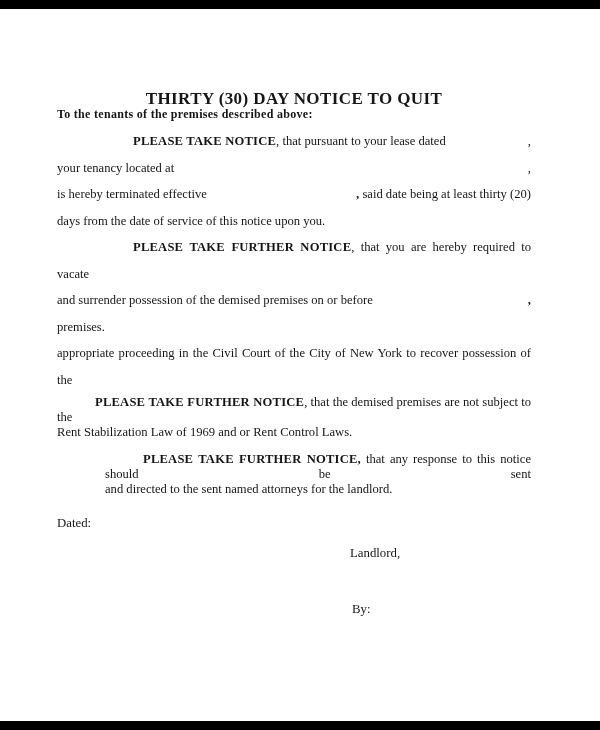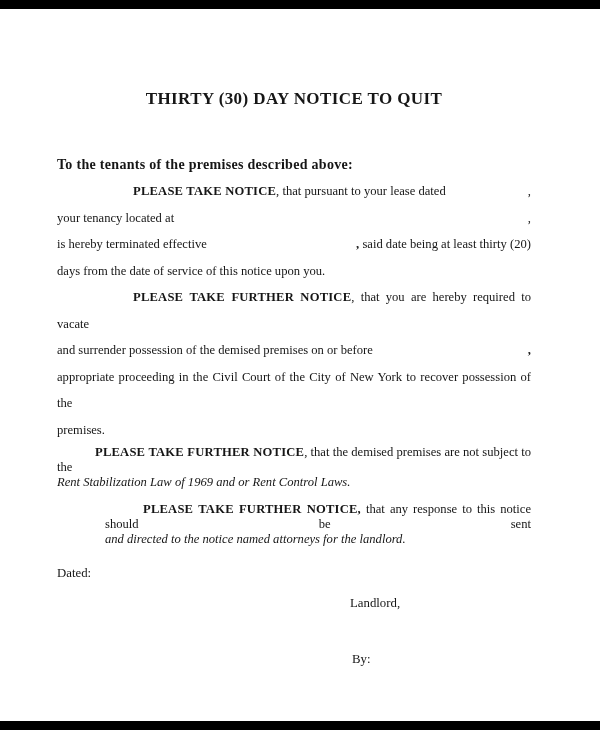--- a/index.html
+++ b/index.html
@@ -39,41 +39,40 @@
   }
 
   .to-line {
     margin-top: 31px;
     font-weight: bold;
     font-size: 13px;
     line-height: 13px;
   }
 
   .tenants-line {
-    margin-top: 50px;
     font-weight: bold;
-    font-size: 14px;
+    font-size: 12px;
     line-height: 13px;
     letter-spacing: 0.3px;
   }
 
   .body-block { margin-top: 7px; font-size: 12.6px; }
   .ln { line-height: 26.5px; white-space: nowrap; }
   .ln.flex { display: flex; align-items: baseline; }
   .ln .grow { flex: 1 1 auto; }
   .ln.just { text-align: justify; text-align-last: justify; white-space: normal; }
   .indent1 { padding-left: 76px; }
   .ti1 { text-indent: 76px; }
   .ti2 { text-indent: 38px; }
   b.run { font-weight: bold; letter-spacing: 0.2px; }
 
   .tight-block { font-size: 12.6px; }
   .tight-block .tln { line-height: 15px; }
   .tight-block .tln.just { text-align: justify; text-align-last: justify; }
-  .tight-block .tln.last { text-align: left; text-align-last: left; font-style: italic; }
+  .tight-block .tln.last { text-align: left; text-align-last: left; }
   .p3 { margin-top: 2px; }
   .p4 { margin-top: 12px; margin-left: 48px; }
 
   .dated-line { margin-top: 19px; font-size: 12.8px; line-height: 14px; }
   .landlord-line { margin-top: 16px; font-size: 12.8px; line-height: 14px; margin-left: 293px; }
   .by-line { margin-top: 42px; font-size: 12.8px; line-height: 14px; margin-left: 295px; }
 </style>
 </head>
 <body>
 
@@ -104,32 +103,32 @@
       <span><b class="run">,</b> <span>said date being at least thirty (20)</span></span>
     </div>
     <div class="ln">days from the date of service of this notice upon you.</div>
 
     <div class="ln just ti1"><b class="run">PLEASE TAKE FURTHER NOTICE</b><span>, that you are hereby required to vacate</span></div>
     <div class="ln flex">
       <span>and surrender possession of the demised premises on or before</span>
       <span class="grow"></span>
       <b class="run">,</b>
     </div>
+    <div class="ln">premises.</div>
     <div class="ln just">appropriate proceeding in the Civil Court of the City of New York to recover possession of the</div>
-    <div class="ln">premises.</div>
   </div>
 
   <div class="tight-block p3">
     <div class="tln just ti2"><b class="run">PLEASE TAKE FURTHER NOTICE</b><span>, that the demised premises are not subject to the</span></div>
     <div class="tln last">Rent Stabilization Law of 1969 and or Rent Control Laws.</div>
   </div>
 
   <div class="tight-block p4">
     <div class="tln just ti2"><b class="run">PLEASE TAKE FURTHER NOTICE,</b><span> that any response to this notice should be sent</span></div>
-    <div class="tln last">and directed to the notice named attorneys for the landlord.</div>
+    <div class="tln last">and directed to the sent named attorneys for the landlord.</div>
   </div>
 
   <div class="dated-line">Dated:</div>
 
   <div class="landlord-line">Landlord,</div>
 
   <div class="by-line">By:</div>
 
 </div>
 

